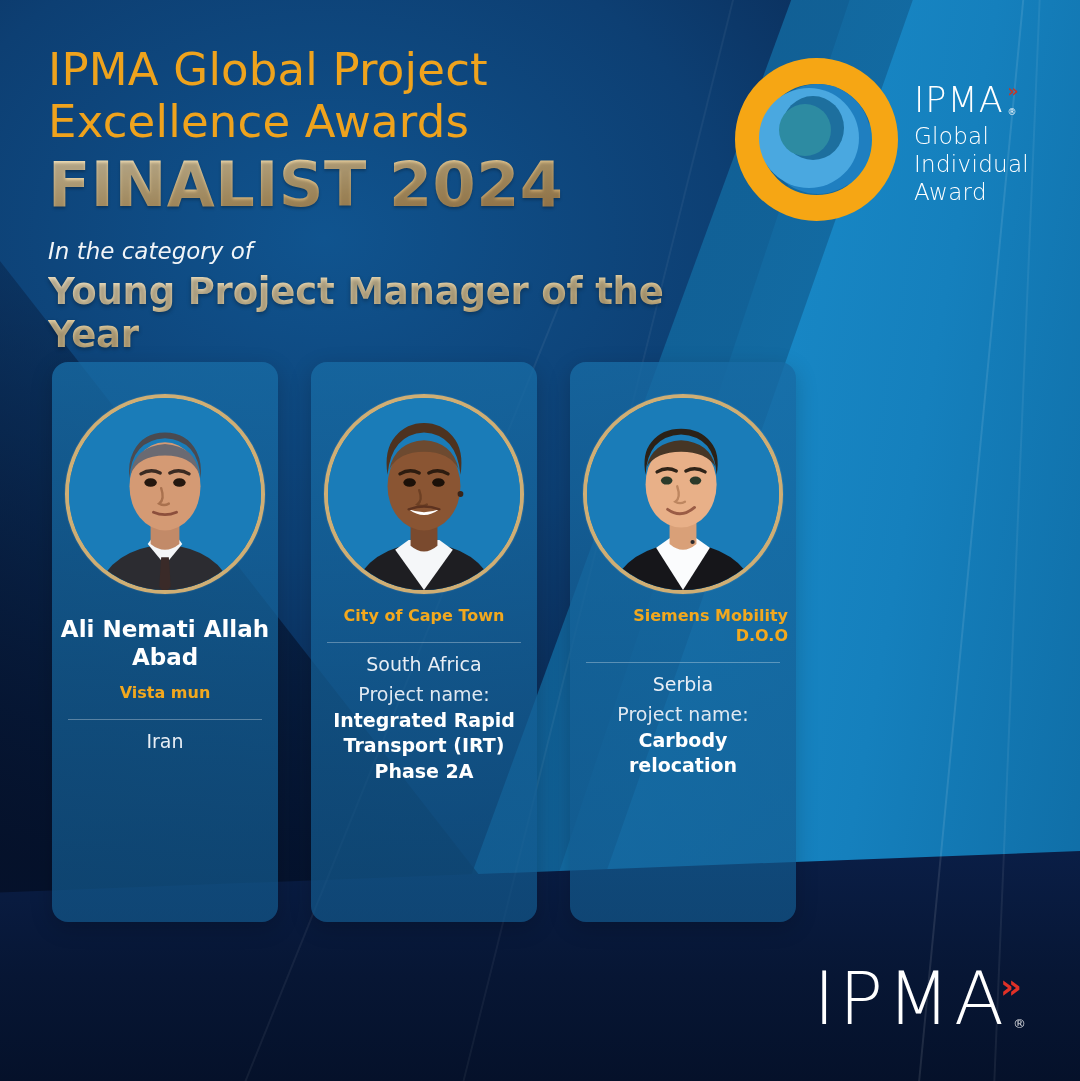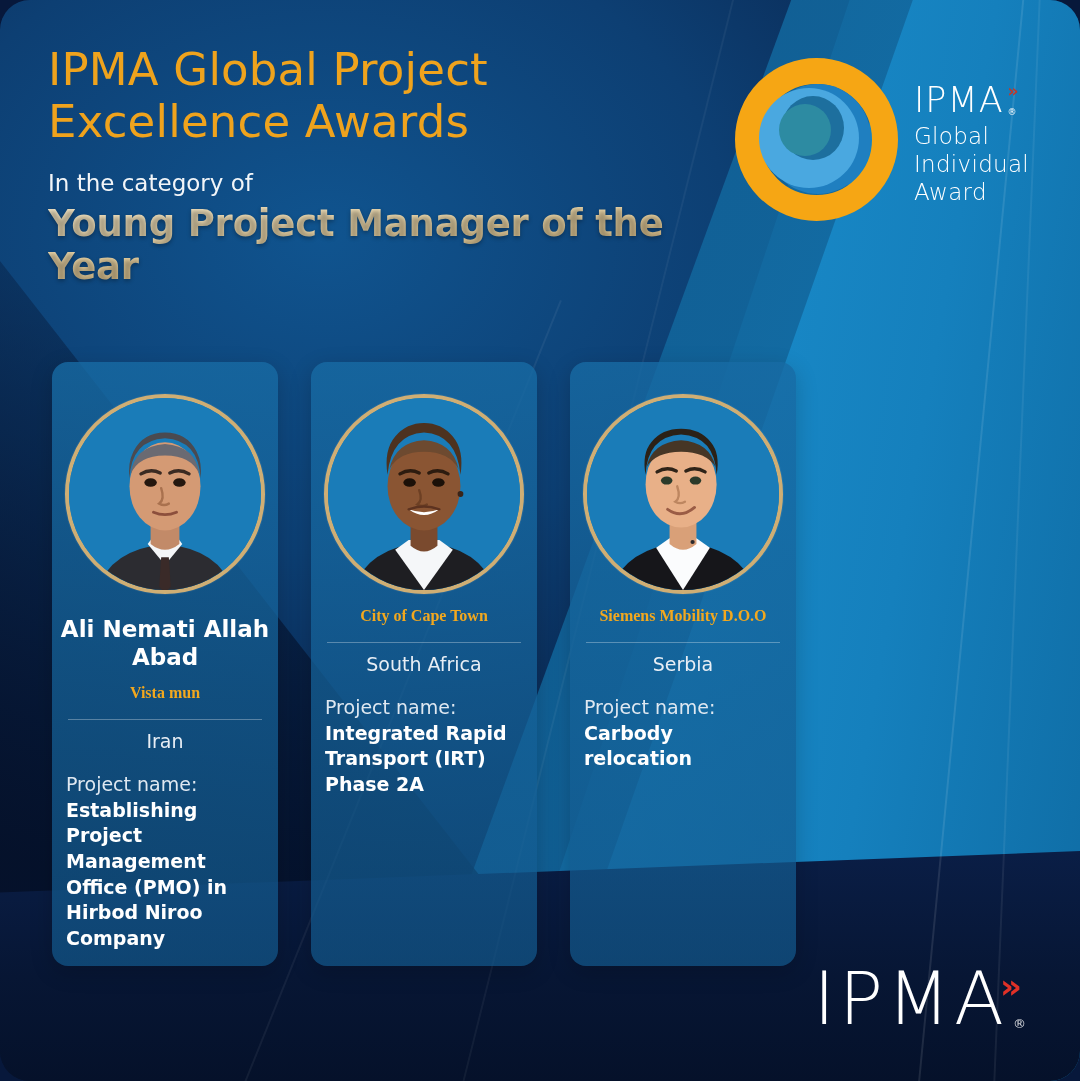--- a/index.html
+++ b/index.html
@@ -8,21 +8,20 @@
     font-family:"DejaVu Sans", sans-serif;
     background:#07183b;
     overflow:hidden;
   }
 
   .poster{
     position:relative;
     width:1080px; height:1081px;
     overflow:hidden;
     background:#0a1c42;
-    border-radius:30px;
   }
 
   
   .bg-base{
     position:absolute; inset:0;
     background:
       radial-gradient(ellipse 900px 700px at 30% 22%, #10548f 0%, #0d3f73 45%, #0a2a55 75%, #071c3f 100%);
   }
   
   .bg-wedge-right{
@@ -66,21 +65,21 @@
   }
   .title-finalist{
     margin-top:6px;
     font-size:62px; line-height:1.0; font-weight:bold; letter-spacing:.5px;
     background:linear-gradient(175deg,#f3e3bf 0%, #e6cd9b 30%, #cfae74 62%, #b99058 100%);
     -webkit-background-clip:text; background-clip:text; color:transparent;
     text-shadow:0 2px 3px rgba(0,0,0,.25);
     display:inline-block;
   }
   .cat-label{
-    margin-top:22px; font-size:23px; color:#ffffff; font-weight:400; opacity:.95;
+    margin-top:22px; font-size:23px; color:#ffffff; font-weight:400; opacity:.95;font-style:italic;
   }
   .cat-name{
     margin-top:6px; font-size:37px; font-weight:bold; letter-spacing:-.2px;
     background:linear-gradient(175deg,#f5e8ca 0%, #e8d3a4 40%, #d2b47c 75%, #bf9c60 100%);
     -webkit-background-clip:text; background-clip:text; color:transparent;
     text-shadow:0 2px 4px rgba(0,0,0,.3);
     display:inline-block;
   }
 
   
@@ -138,30 +137,30 @@
     box-shadow:0 0 0 1px rgba(255,255,255,.06);
   }
   .portrait svg{ display:block; width:100%; height:100%; }
 
   .person-name{
     margin-top:22px; font-size:23px; font-weight:bold; color:#ffffff; text-align:center;
     line-height:1.2; padding:0 6px;
   }
   .person-org{
     margin-top:12px; font-size:16px; font-weight:bold; color:#f2a81e; text-align:right;
-    padding:0 8px; line-height:1.25;font-family:Liberation Serif, serif;
+    padding:0 8px; line-height:1.25;
   }
   .divider{
     margin-top:16px; width:86%; height:1px; background:rgba(255,255,255,.30);
   }
   .person-country{
     margin-top:10px; font-size:19px; color:#e8eef5; text-align:center; font-weight:400;
   }
   .project{
-    margin-top:20px; font-size:19px; color:#ffffff; line-height:1.35;
+    margin-top:7px; font-size:19px; color:#ffffff; text-align:center; line-height:1.35;
     padding:0 14px;
   }
   .project .lbl{ font-weight:400; color:#dfe8f1; }
   .project .val{ font-weight:bold; color:#ffffff; }
 
   
   .footer-logo{
     position:absolute; right:58px; bottom:46px; z-index:7;
     display:flex; align-items:flex-start;
   }
@@ -188,20 +187,21 @@
   <div class="bg-dark-left"></div>
   <div class="bg-bottom"></div>
   <div class="seam s1"></div>
   <div class="seam s2"></div>
   <div class="seam s3"></div>
   <div class="seam s4"></div>
 
   <div class="header">
     <div class="title-gold">IPMA Global Project</div>
     <div class="title-gold">Excellence Awards</div>
+    <div class="title-finalist">FINALIST 2024</div>
     <div class="cat-label">In the category of</div>
     <div class="cat-name">Young Project Manager of the Year</div>
   </div>
 
   <div class="award-mark">
     <div class="ring-wrap">
       <div class="ring-outer"></div>
       <div class="ring-mid"></div>
       <div class="ring-lite"></div>
       <div class="ring-core"></div>
@@ -239,24 +239,20 @@
           <path d="M75 79 q10 -6 20 -1" stroke="#3a2a22" stroke-width="3.5" fill="none" stroke-linecap="round"></path>
           <path d="M105 78 q10 -5 20 1" stroke="#3a2a22" stroke-width="3.5" fill="none" stroke-linecap="round"></path>
           <path d="M96 94 q4 12 -2 16 q5 3 10 0" stroke="#a9714e" stroke-width="2.5" fill="none" stroke-linecap="round"></path>
           <path d="M88 119 q12 5 24 0" stroke="#8c4f3c" stroke-width="3" fill="none" stroke-linecap="round"></path>
         </svg>
       </div>
       <div class="person-name">Ali Nemati Allah Abad</div>
       <div class="person-org">Vista mun</div>
       <div class="divider"></div>
       <div class="person-country">Iran</div>
-      <div class="project">
-        <span class="lbl">Project name:</span>
-        <span class="val">Establishing Project Management Office (PMO) in Hirbod Niroo Company</span>
-      </div>
     </div>
 
     <div class="card">
       <div class="portrait">
         <svg viewBox="0 0 200 200" preserveAspectRatio="xMidYMid slice" aria-hidden="true">
           <rect width="200" height="200" fill="#1a7cb8"></rect>
           <path d="M26 200 q14 -44 74 -50 q60 6 74 50 z" fill="#1e1e22"></path>
           <path d="M70 158 l30 42 l30 -42 l-14 -10 h-32 z" fill="#f5f7f9"></path>
           <path d="M86 130 h28 v24 q-14 12 -28 0 z" fill="#7a4a2e"></path>
           <ellipse cx="100" cy="92" rx="38" ry="46" fill="#8a5533"></ellipse>

